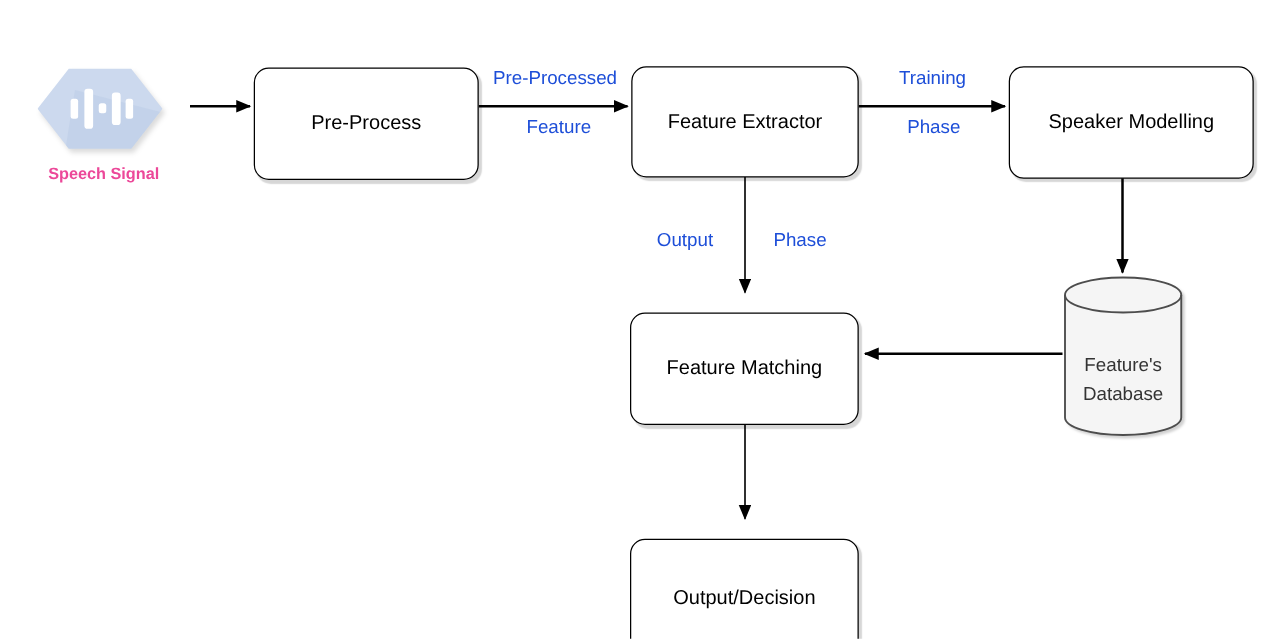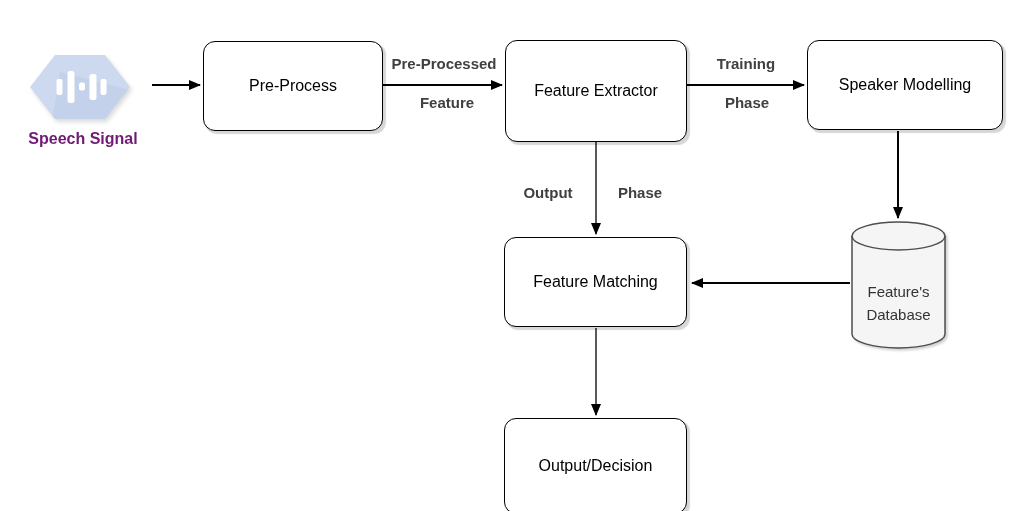--- a/index.html
+++ b/index.html
@@ -31,35 +31,35 @@
   .node {
     position: absolute;
     background: var(--node-fill, #ffffff);
     border: 1.6px solid var(--node-border, #000000);
     border-radius: 12px;
     box-shadow: 2.5px 2.5px 1px rgba(0,0,0,0.16);
     display: flex; align-items: center; justify-content: center;
     font-size: 16px;
     color: var(--node-text, #000000);
     text-align: left;
+    margin-top: 13px;
   }
   .node-pre-process     { left: 203px; top: 41px;  width: 180px; height: 90px; }
-  .node-feature-extract { left: 505px; top: 40px;  width: 182px; height: 102px; }
+  .node-feature-extract { left: 505px; top: 40px;  width: 182px; height: 89px; }
   .node-speaker-model   { left: 807px; top: 40px;  width: 196px; height: 90px; }
   .node-feature-match   { left: 504px; top: 237px; width: 183px; height: 90px; }
   .node-output-decision { left: 504px; top: 418px; width: 183px; height: 96px; }
 
   
   .edge-label {
     position: absolute;
     transform: translate(-50%, -50%);
     font-size: 15px;
-    color: #404040;
+    color: #1d4ed8;
     white-space: nowrap;
-    font-weight: bold;
   }
   .lbl-pre-processed  { left: 444px; top: 63px; }
   .lbl-speech         { left: 447px; top: 102px; }
   .lbl-training       { left: 746px; top: 63px; }
   .lbl-training-phase { left: 747px; top: 102px; }
   .lbl-testing        { left: 548px; top: 192px; }
   .lbl-testing-phase  { left: 640px; top: 192px; }
 
   
   .speech-signal-icon {
@@ -68,23 +68,23 @@
     width: 100px; height: 70px;
     filter: drop-shadow(2px 3px 2px rgba(0,0,0,0.14));
   }
   .hex-body  { fill: var(--icon-fill, #ccd9ee); }
   .hex-shade { fill: var(--icon-shade, #b9c9e4); opacity: 0.45; }
   .glyph     { fill: var(--icon-glyph, #ffffff); }
   .speech-signal-label {
     position: absolute;
     left: 83px; top: 139px;
     transform: translate(-50%, -50%);
-    font-size: 16px;
+    font-size: 13px;
     font-weight: bold;
-    color: #701a75;
+    color: #ec4899;
     white-space: nowrap;
   }
 
   
   .edges {
     position: absolute;
     left: 0; top: 0;
     width: 1011px; height: 511px;
     pointer-events: none;
   }

